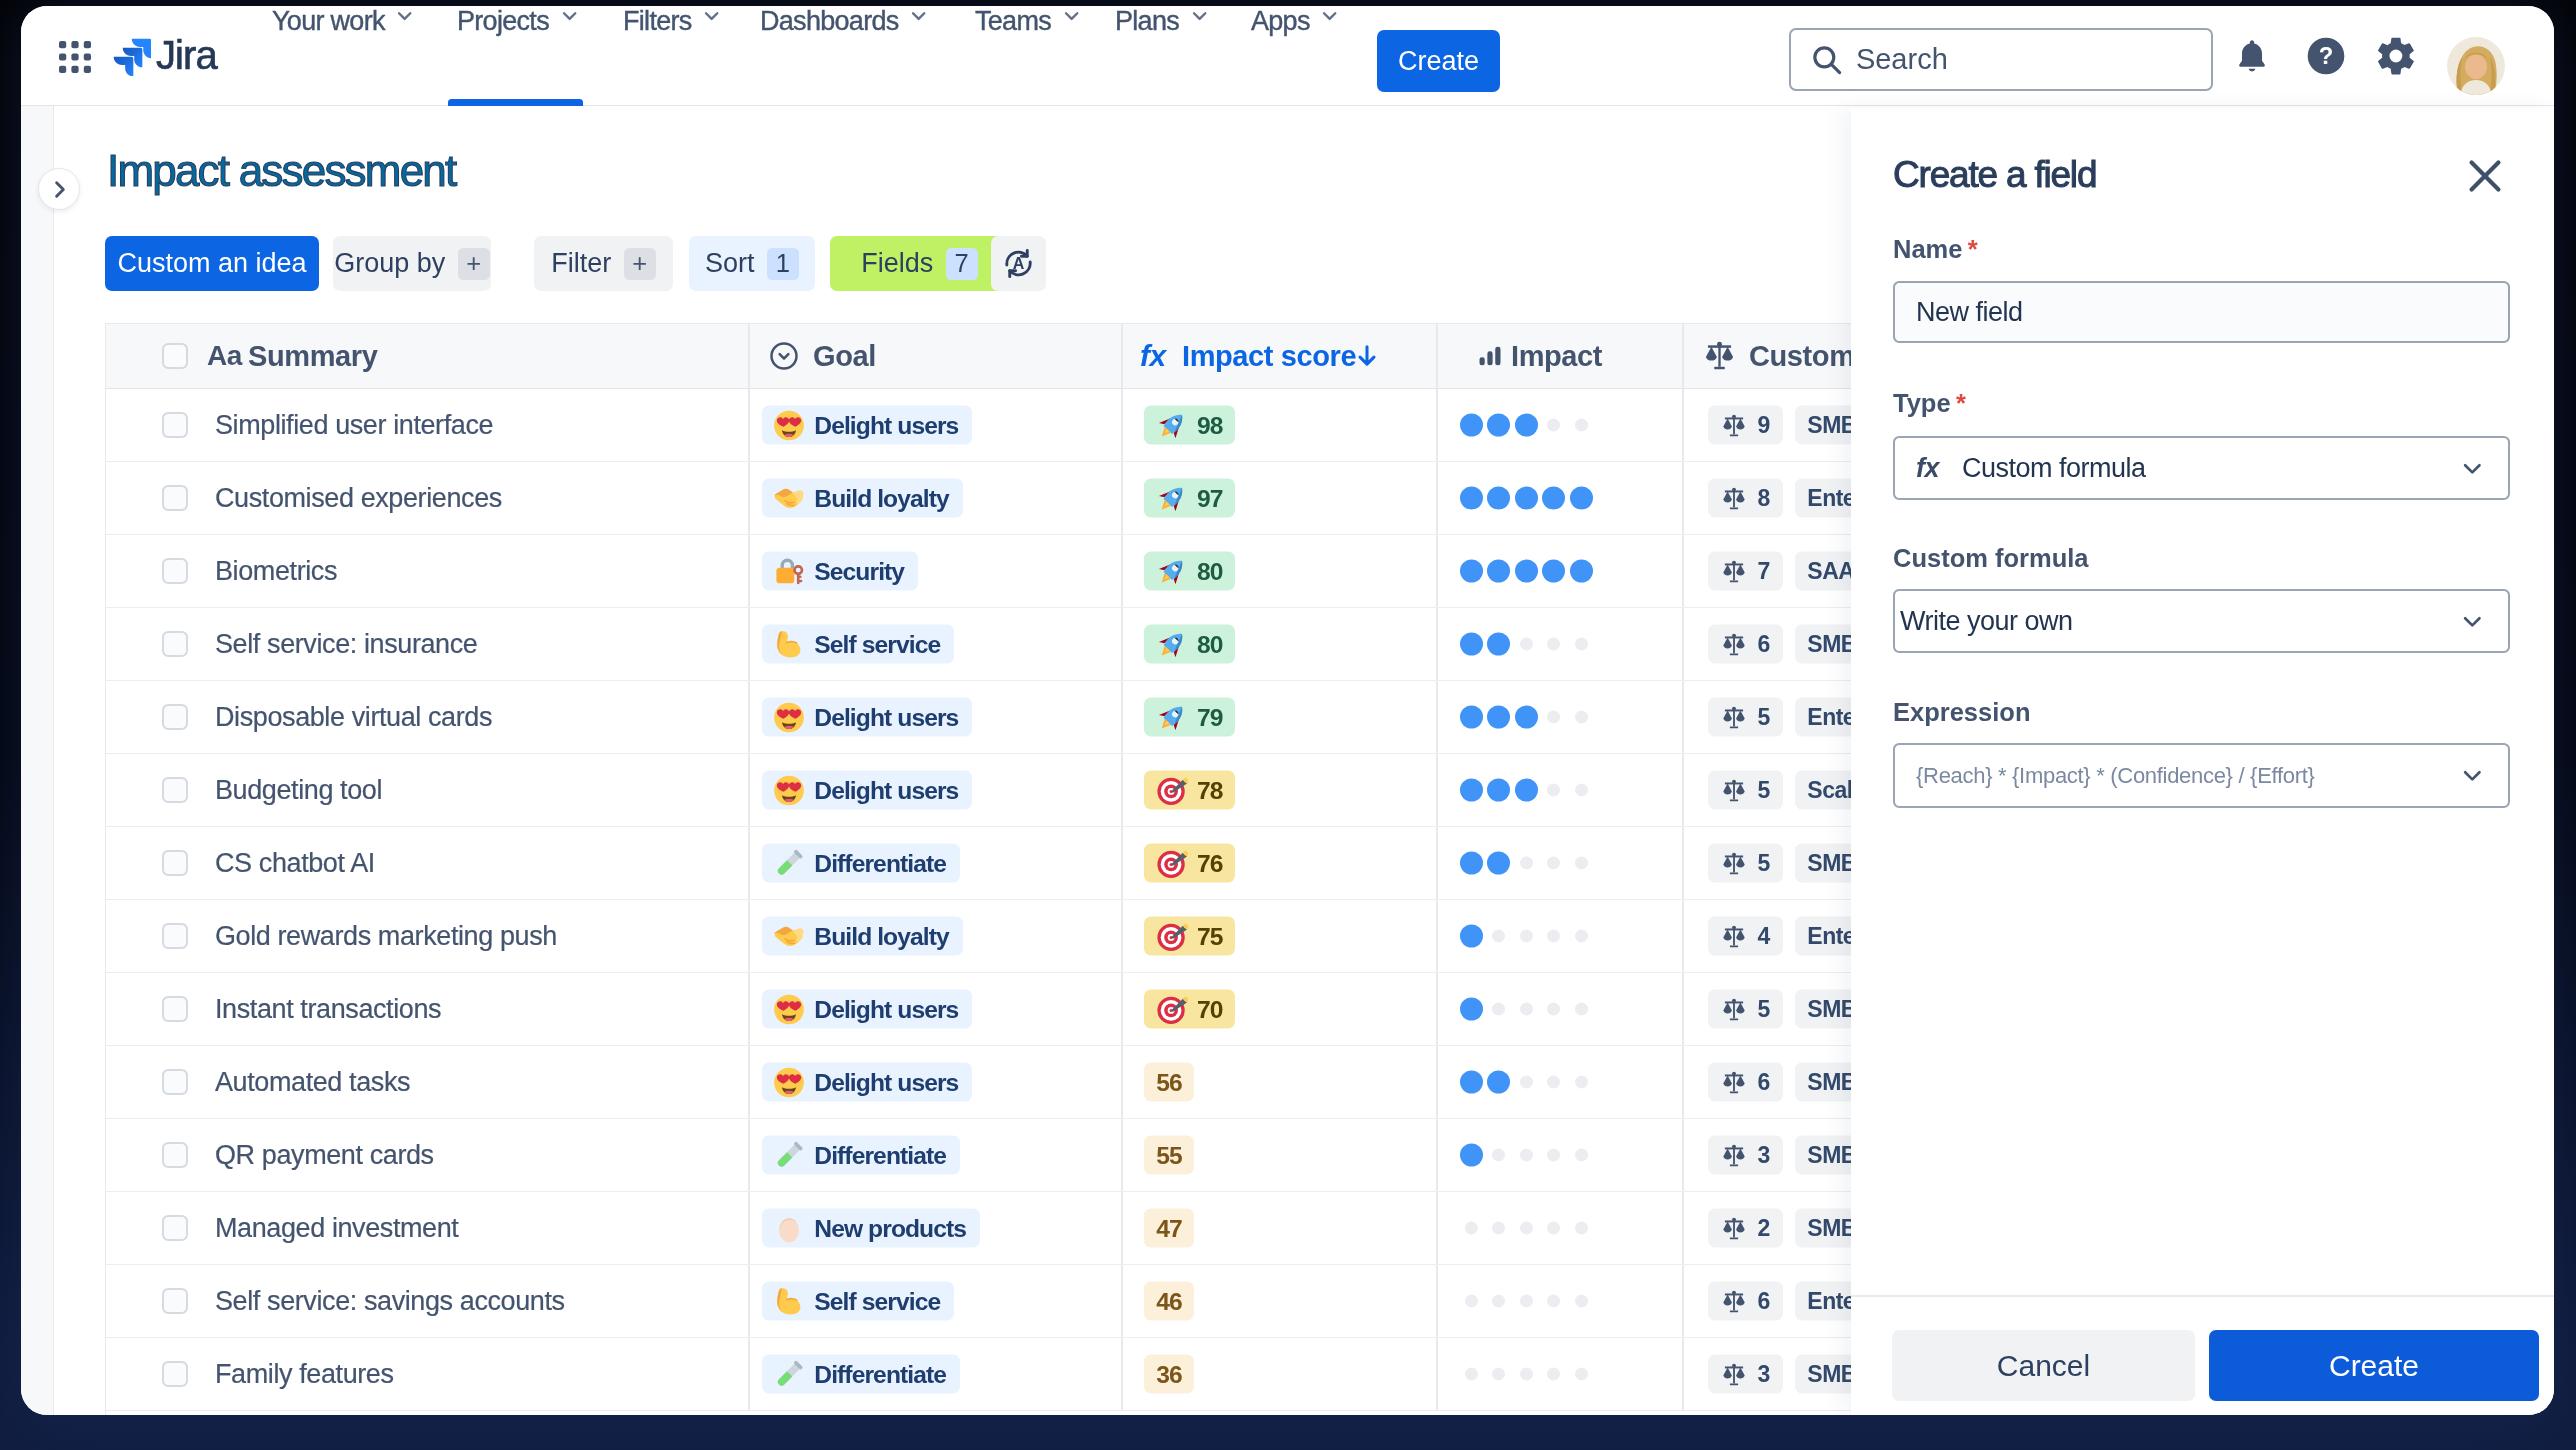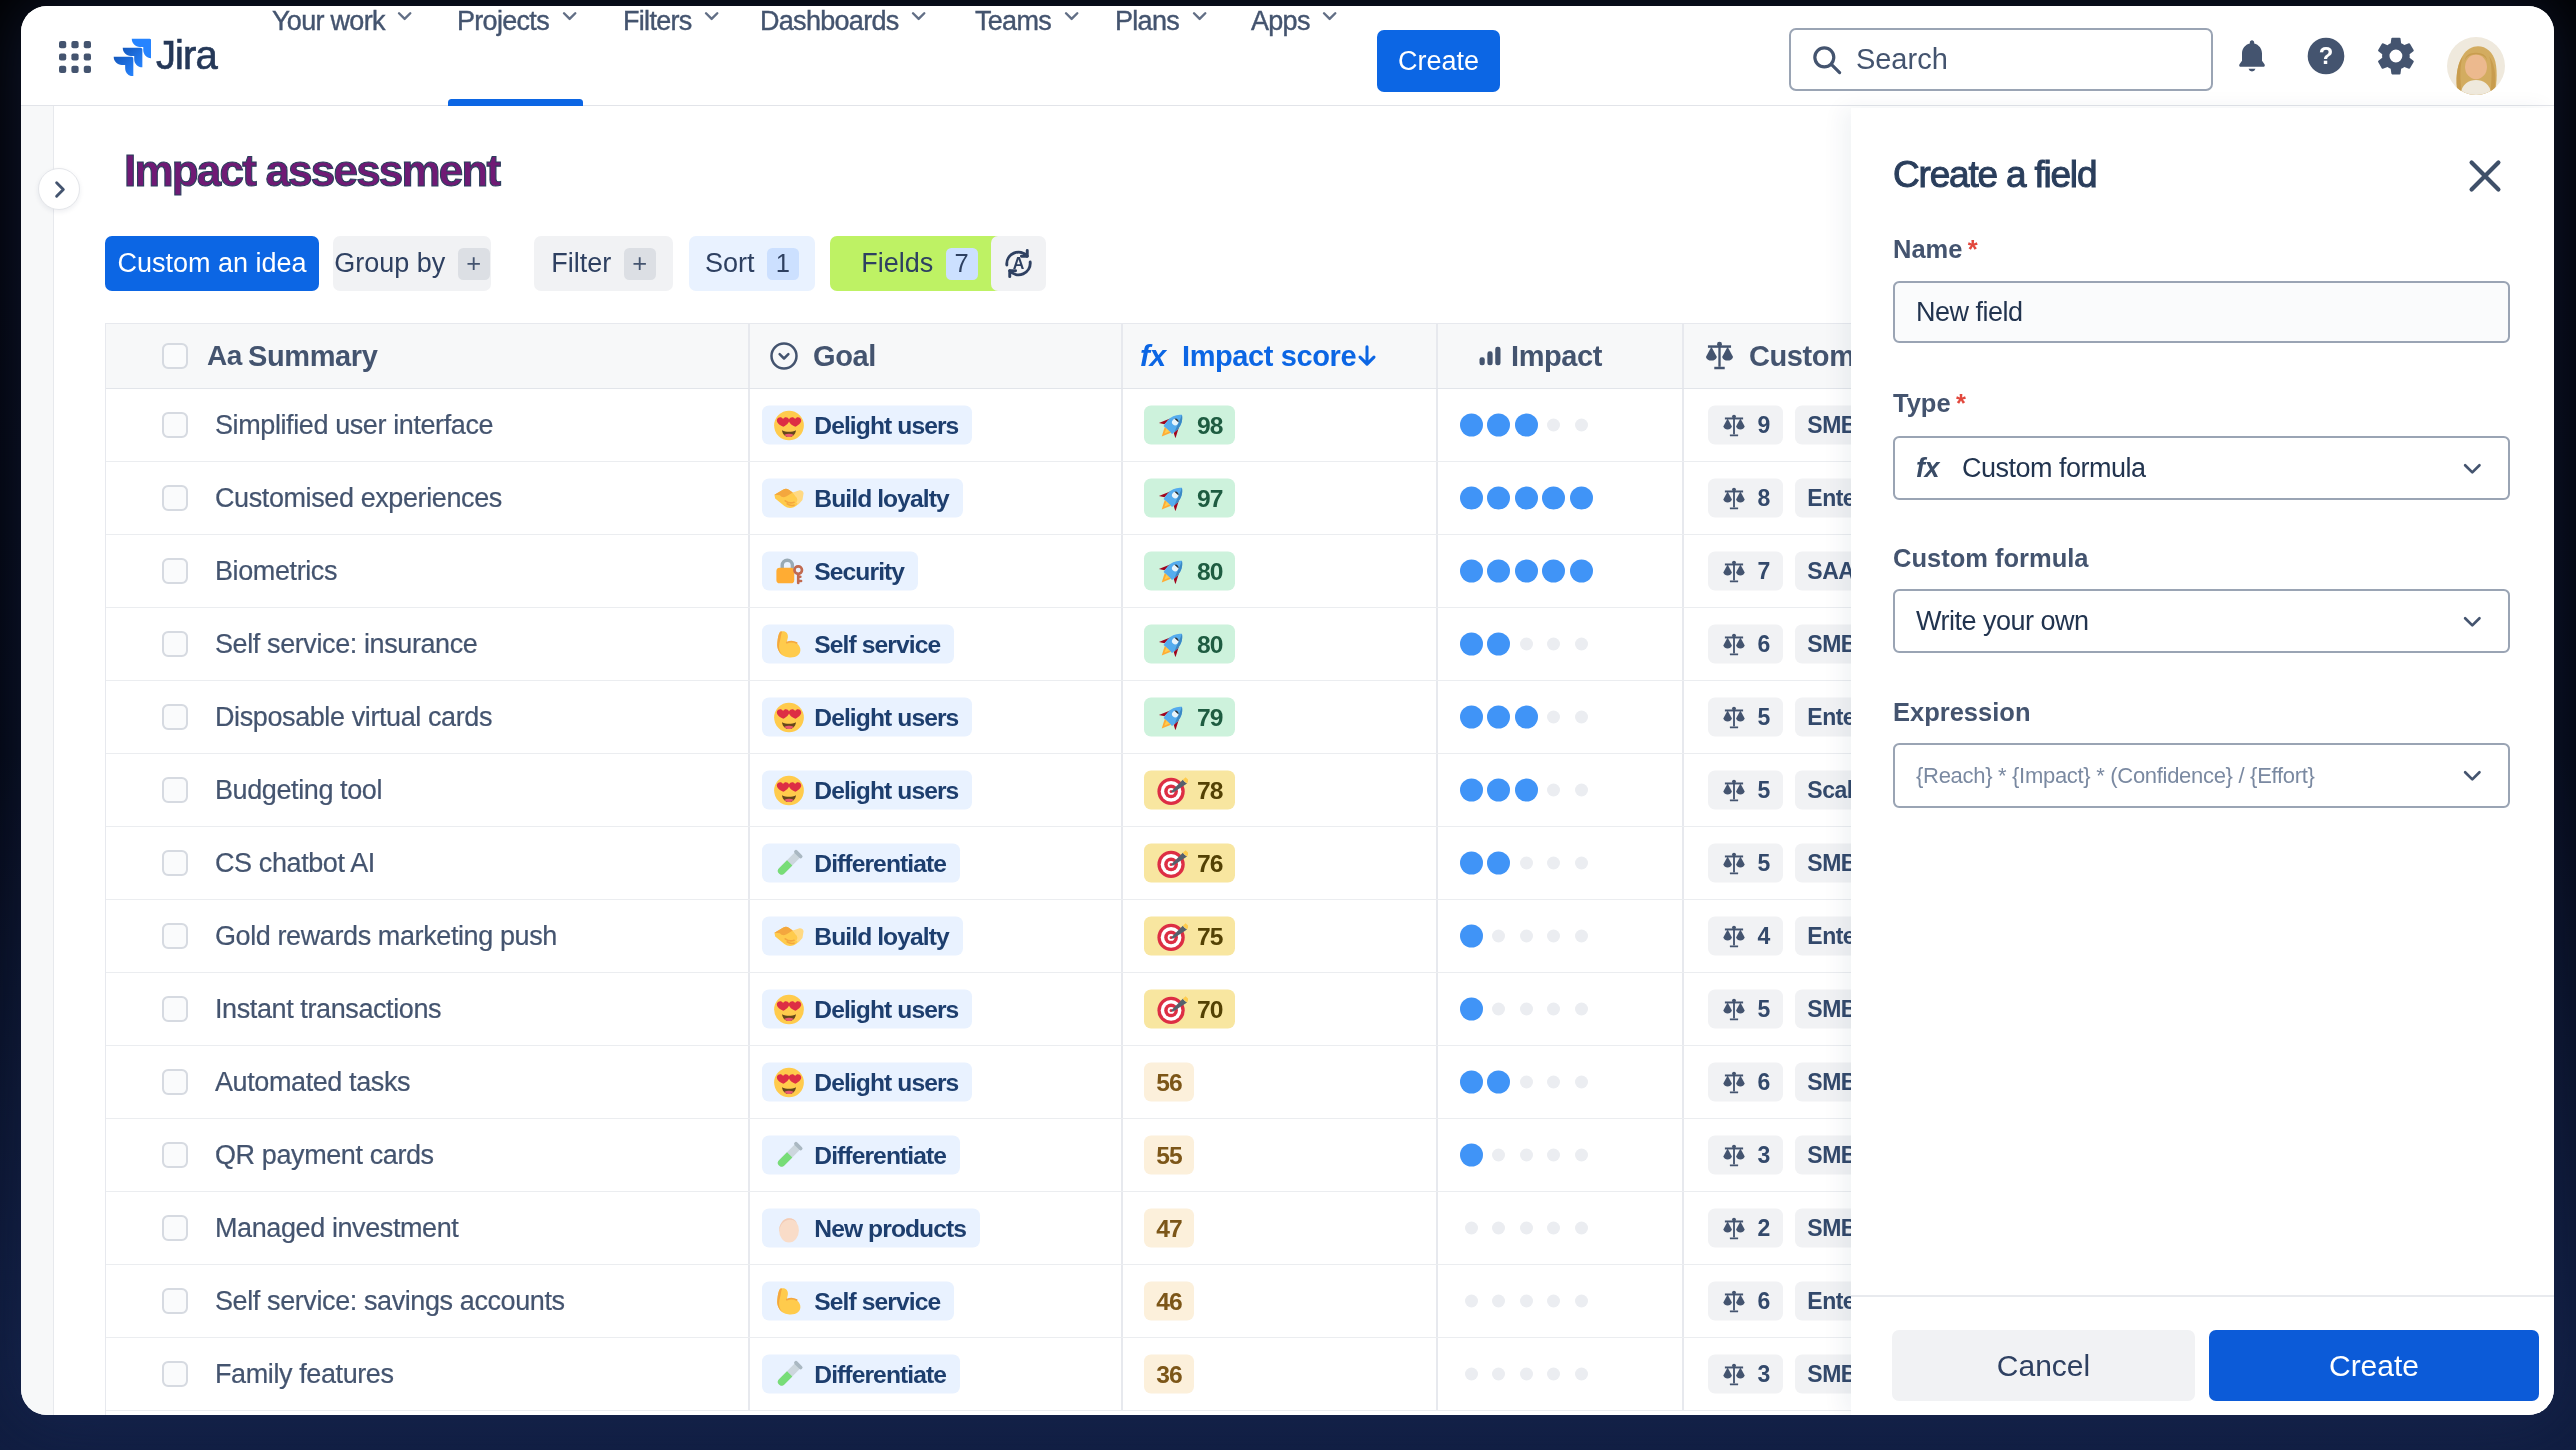--- a/index.html
+++ b/index.html
@@ -14,21 +14,21 @@
 .jword{position:absolute;left:135px;top:0;height:99px;display:flex;align-items:center;font-size:40px;font-weight:500;color:#253858;letter-spacing:-0.9px;-webkit-text-stroke:0.7px #253858}
 .underline{position:absolute;left:427px;top:93px;width:135px;height:7px;background:#0C66E4;border-radius:3.5px 3.5px 0 0}
 .createbtn{position:absolute;left:1356px;top:24px;width:123px;height:62px;background:#0C66E4;border-radius:7px;color:#fff;font-size:27px;font-weight:500;display:flex;align-items:center;justify-content:center}
 .search{position:absolute;left:1768px;top:22px;width:424px;height:63px;border:2.6px solid #9AA4B4;border-radius:7px;display:flex;align-items:center;color:#44546F;font-size:29px}
 .navic{position:absolute;top:0;height:99px;display:flex;align-items:center}
 .avatar{position:absolute;left:2426px;top:31px;width:58px;height:58px;border-radius:50%;overflow:hidden}
 
 .sidebar{position:absolute;left:0;top:100px;width:33px;height:1309px;background:#F7F8F9;border-right:1.8px solid #E7E9ED}
 .expand{position:absolute;left:38px;top:168px;width:42px;height:42px;background:#fff;border:1.8px solid #E4E6EA;border-radius:50%;box-shadow:0 1.8px 5.3px rgba(23,43,77,.08);display:flex;align-items:center;justify-content:center;z-index:5}
 
-h1{position:absolute;left:103px;top:140px;font-size:44px;font-weight:700;color:#701a75;letter-spacing:-1.8px;-webkit-text-stroke:1.1px #2A3E5C}
+h1{position:absolute;left:86px;top:140px;font-size:44px;font-weight:400;color:#0369a1;letter-spacing:-1.8px;-webkit-text-stroke:1.1px #2A3E5C}
 .toolbar{position:absolute;left:84px;top:230px;height:55px}
 .tbtn{position:absolute;top:0;height:55px;border-radius:7px;display:flex;align-items:center;justify-content:center;font-size:27px;font-weight:500;color:#2E4061}
 .badge{display:inline-flex;align-items:center;justify-content:center;width:32px;height:32px;border-radius:5.3px;font-size:25.5px;margin-left:12.3px;font-weight:500}
 
 .table{position:absolute;left:84px;top:317px;width:2448px;height:1093px;border-left:1.8px solid #E7E9EE;border-top:1.8px solid #E7E9EE}
 .thead{position:relative;height:65px;background:#F7F8F9;border-bottom:1.8px solid #E2E5EA}
 .row{position:relative;height:73px;background:#fff;border-bottom:1.8px solid #EBEDF0}
 .vline{position:absolute;top:0;bottom:0;width:1.8px;background:#E7E9EE}
 .cb{position:absolute;left:56px;top:50%;margin-top:-13px;width:26px;height:26px;border:2.6px solid #D6DAE1;border-radius:6.2px;background:#FAFBFC}
 .sum{position:absolute;left:109px;top:50%;transform:translateY(-50%);font-size:27px;color:#44546F;letter-spacing:-0.4px;-webkit-text-stroke:0.2px #44546F}
@@ -534,21 +534,21 @@
   </div>
   <div class="panel">
     <h2>Create a field</h2>
     <div class="plabel" style="top:127px">Name<span class="req">*</span></div>
     <div class="pfield" style="top:173px;height:62px;background:#FAFBFC;padding-left:21px">New field</div>
     <div class="plabel" style="top:281px">Type<span class="req">*</span></div>
     <div class="pfield" style="top:328px;height:64px;background:#fff;padding-left:21px"><span style="font-style:italic;font-weight:700;color:#3A4C66;margin-right:23px">fx</span>Custom formula<svg class="pchev" viewBox="0 0 24 24" fill="none" stroke="#44546F" stroke-width="2.6" stroke-linecap="round" stroke-linejoin="round">
           <path d="M5 9l7 7 7-7"></path>
         </svg></div>
     <div class="plabel" style="top:436px">Custom formula</div>
-    <div class="pfield" style="top:481px;height:64px;background:#fff;padding-left:21px">Write your own<svg class="pchev" viewBox="0 0 24 24" fill="none" stroke="#44546F" stroke-width="2.6" stroke-linecap="round" stroke-linejoin="round">
+    <div class="pfield" style="top:481px;height:64px;background:#fff;padding-left:5px">Write your own<svg class="pchev" viewBox="0 0 24 24" fill="none" stroke="#44546F" stroke-width="2.6" stroke-linecap="round" stroke-linejoin="round">
           <path d="M5 9l7 7 7-7"></path>
         </svg></div>
     <div class="plabel" style="top:590px">Expression</div>
     <div class="pfield" style="top:635px;height:65px;background:#fff;padding-left:21px;color:#7A89A1;font-size:22px;letter-spacing:-0.3px">{Reach} * {Impact} * (Confidence} / {Effort}<svg class="pchev" viewBox="0 0 24 24" fill="none" stroke="#44546F" stroke-width="2.6" stroke-linecap="round" stroke-linejoin="round">
           <path d="M5 9l7 7 7-7"></path>
         </svg></div>
     <div class="pfoot"></div>
     <div class="pbtn" style="left:41px;width:303px;background:#F1F2F4;color:#2E4061">Cancel</div>
     <div class="pbtn" style="left:358px;width:330px;background:#0C5BD8;color:#fff">Create</div>
   </div>

